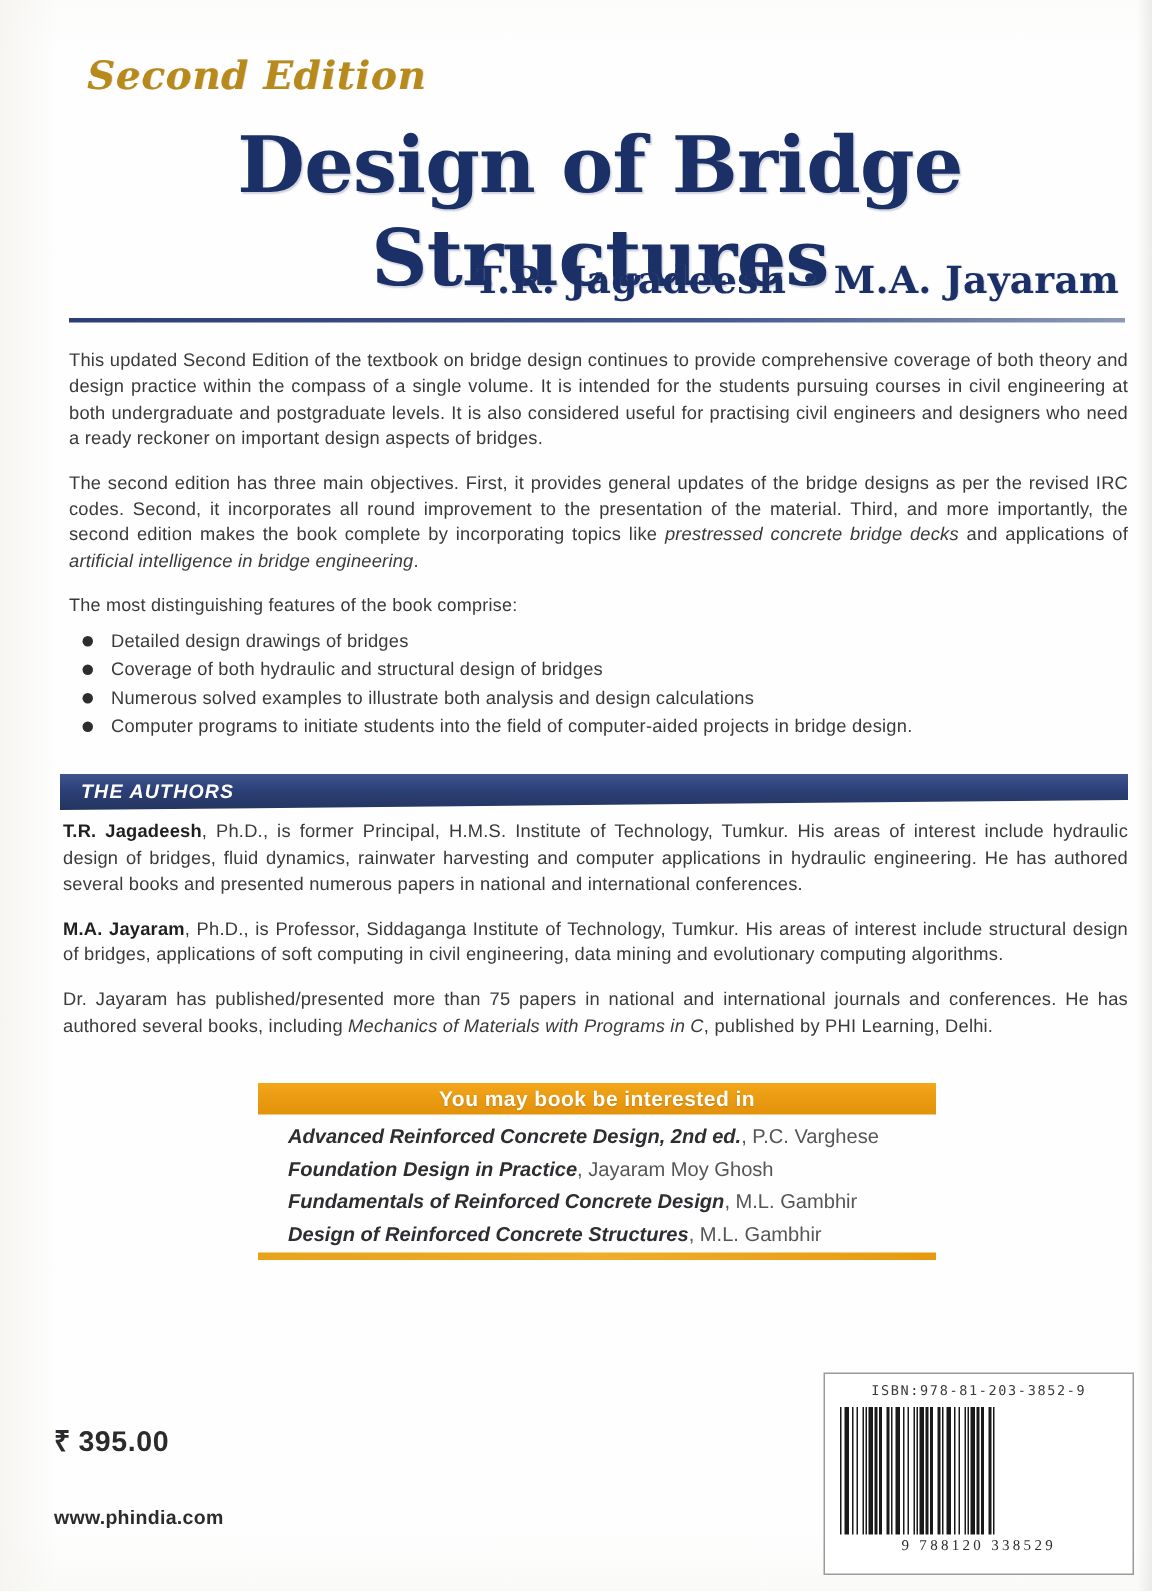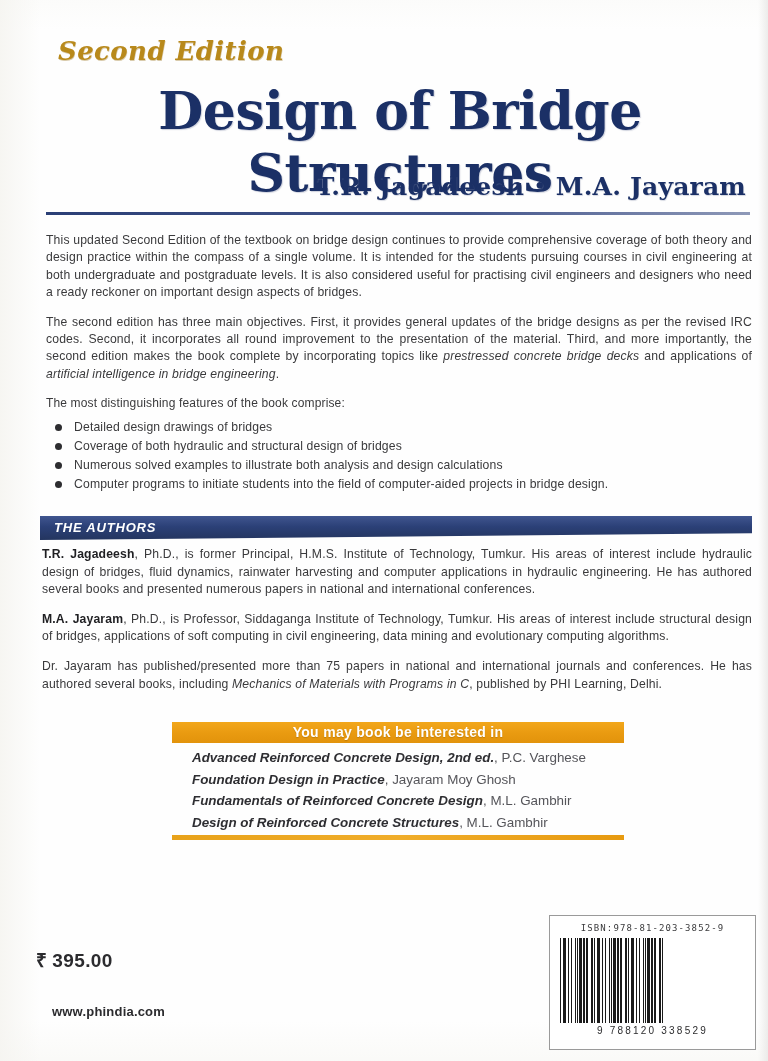--- a/index.html
+++ b/index.html
@@ -234,21 +234,21 @@
     top: 947px;
     font-family: "Liberation Sans", sans-serif;
     font-weight: bold;
     font-size: 19px;
     color: #2b2b2e;
     letter-spacing: 0.4px;
   }
   .price .rupee { font-weight: bold; margin-right: 5px; }
   .website {
     position: absolute;
-    left: 52px;
+    left: 36px;
     top: 1004px;
     font-family: "Liberation Sans", sans-serif;
     font-weight: bold;
     font-size: 13px;
     color: #2b2b2e;
     letter-spacing: 0.2px;
   }
 
   
   .barcode-box {
@@ -279,21 +279,21 @@
     gap: 0;
   }
   .bars i {
     display: block;
     background: #1a1a1a;
     height: 100%;
   }
   .bars i.sp { background: transparent; }
   .barcode-digits {
     margin-top: 2px;
-    font-family: Liberation Sans, sans-serif;
+    font-family: Liberation Serif, serif;
     font-size: 10px;
     letter-spacing: 2.2px;
     color: #2c2c2e;
     text-align: center;
     white-space: nowrap;
   }
 </style>
 </head>
 <body>
 

